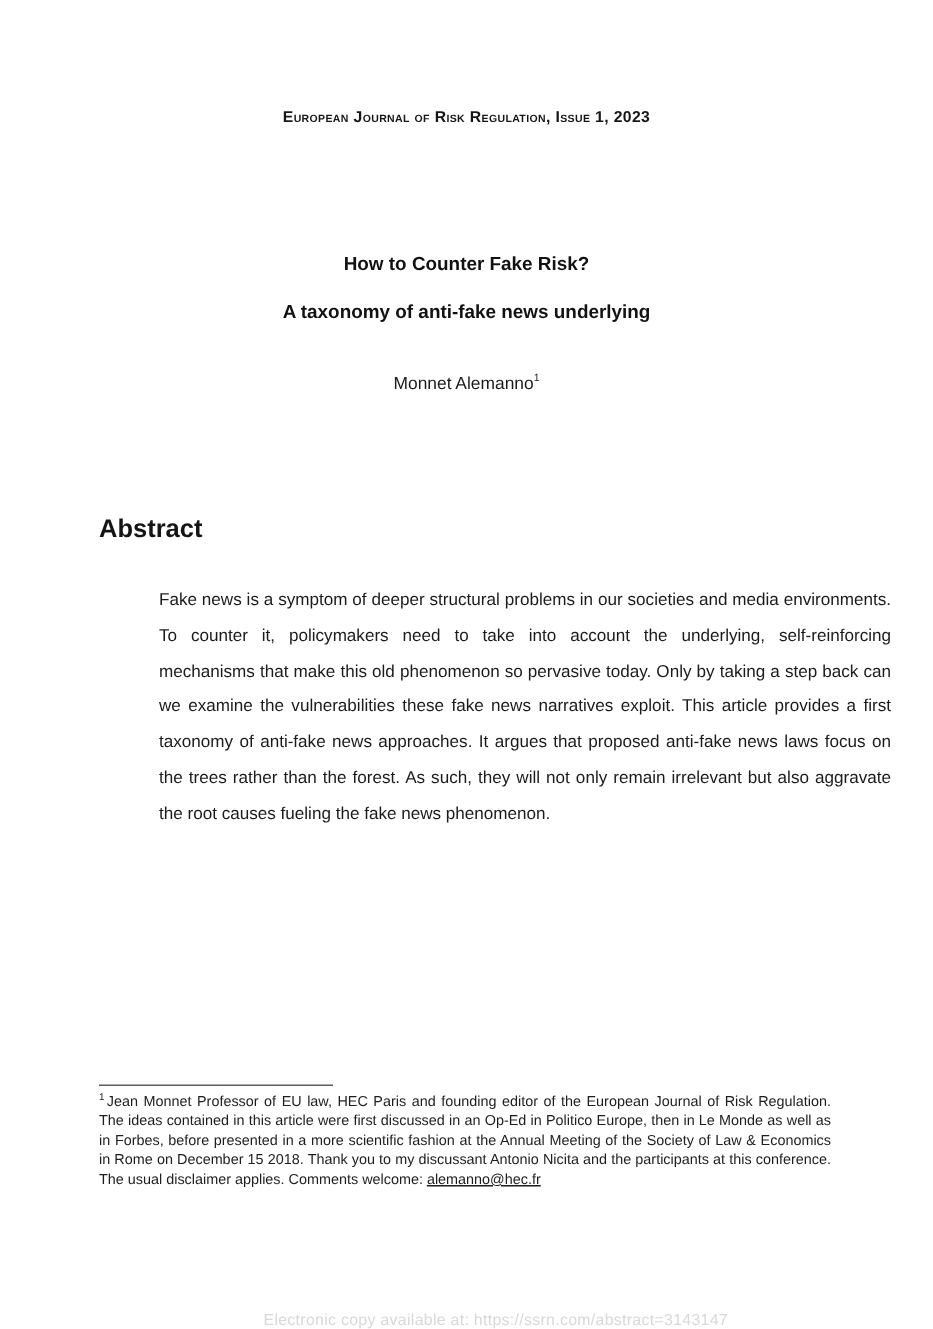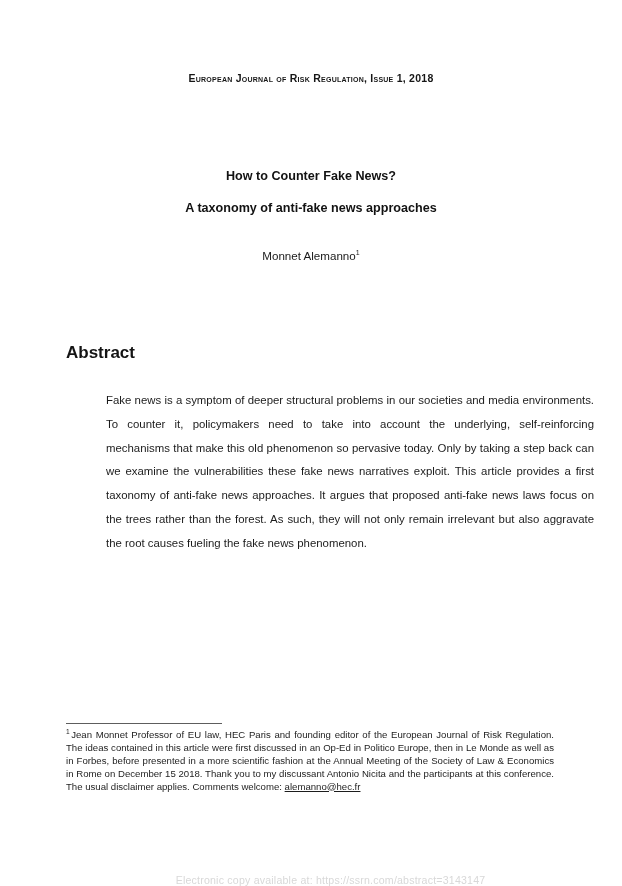--- a/index.html
+++ b/index.html
@@ -136,25 +136,25 @@
     letter-spacing: 0.2px;
     white-space: nowrap;
     margin-left: 39px;
   }
 </style>
 </head>
 <body>
 
 <div class="page">
 
-  <div class="running-head">European Journal of Risk Regulation, Issue 1, 2018</div>
+  <div class="running-head">European Journal of Risk Regulation, Issue 1, 2023</div>
 
   <div class="title-block">
-    <div class="title-line">How to Counter Fake News?</div>
-    <div class="title-line second">A taxonomy of anti-fake news approaches</div>
+    <div class="title-line">How to Counter Fake Risk?</div>
+    <div class="title-line second">A taxonomy of anti-fake news underlying</div>
   </div>
 
   <div class="author-line">
     <span>Monnet Alemanno</span><sup>1</sup>
   </div>
 
   <div class="abstract-heading">Abstract</div>
 
   <div class="abstract-body">Fake news is a symptom of deeper structural problems in our societies and media environments. To counter it, policymakers need to take into account the underlying, self-reinforcing mechanisms that make this old phenomenon so pervasive today. Only by taking a step back can we examine the vulnerabilities these fake news narratives exploit. This article provides a first taxonomy of anti-fake news approaches. It argues that proposed anti-fake news laws focus on the trees rather than the forest. As such, they will not only remain irrelevant but also aggravate the root causes fueling the fake news phenomenon.</div>
 

